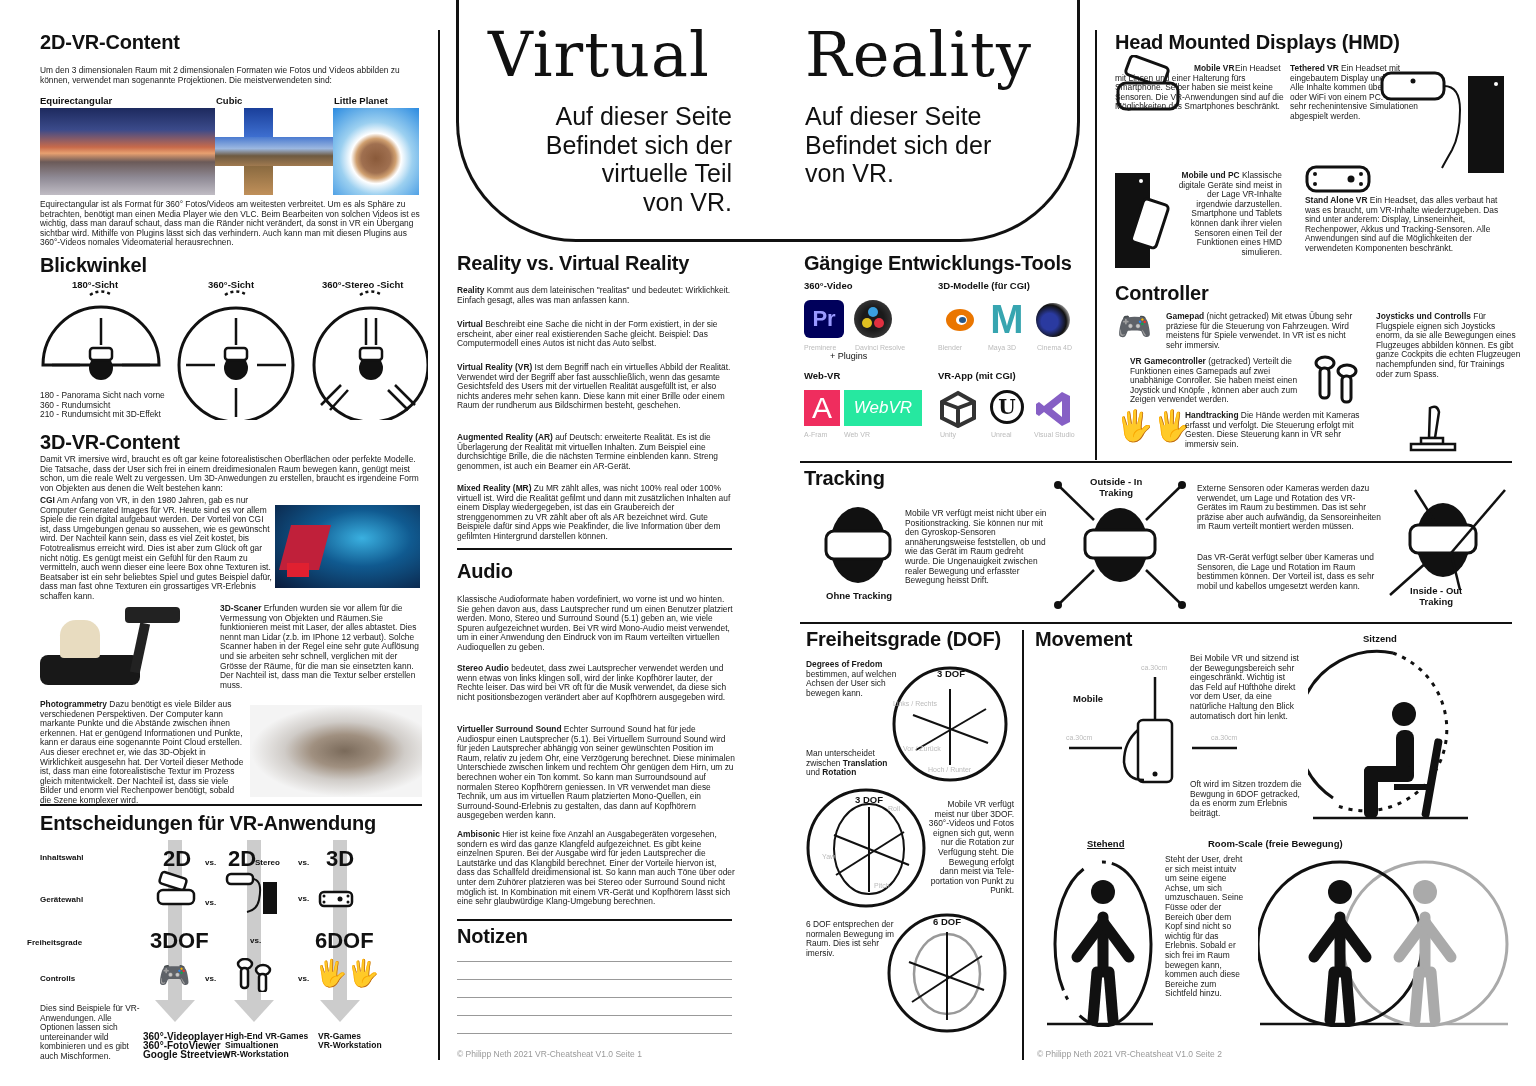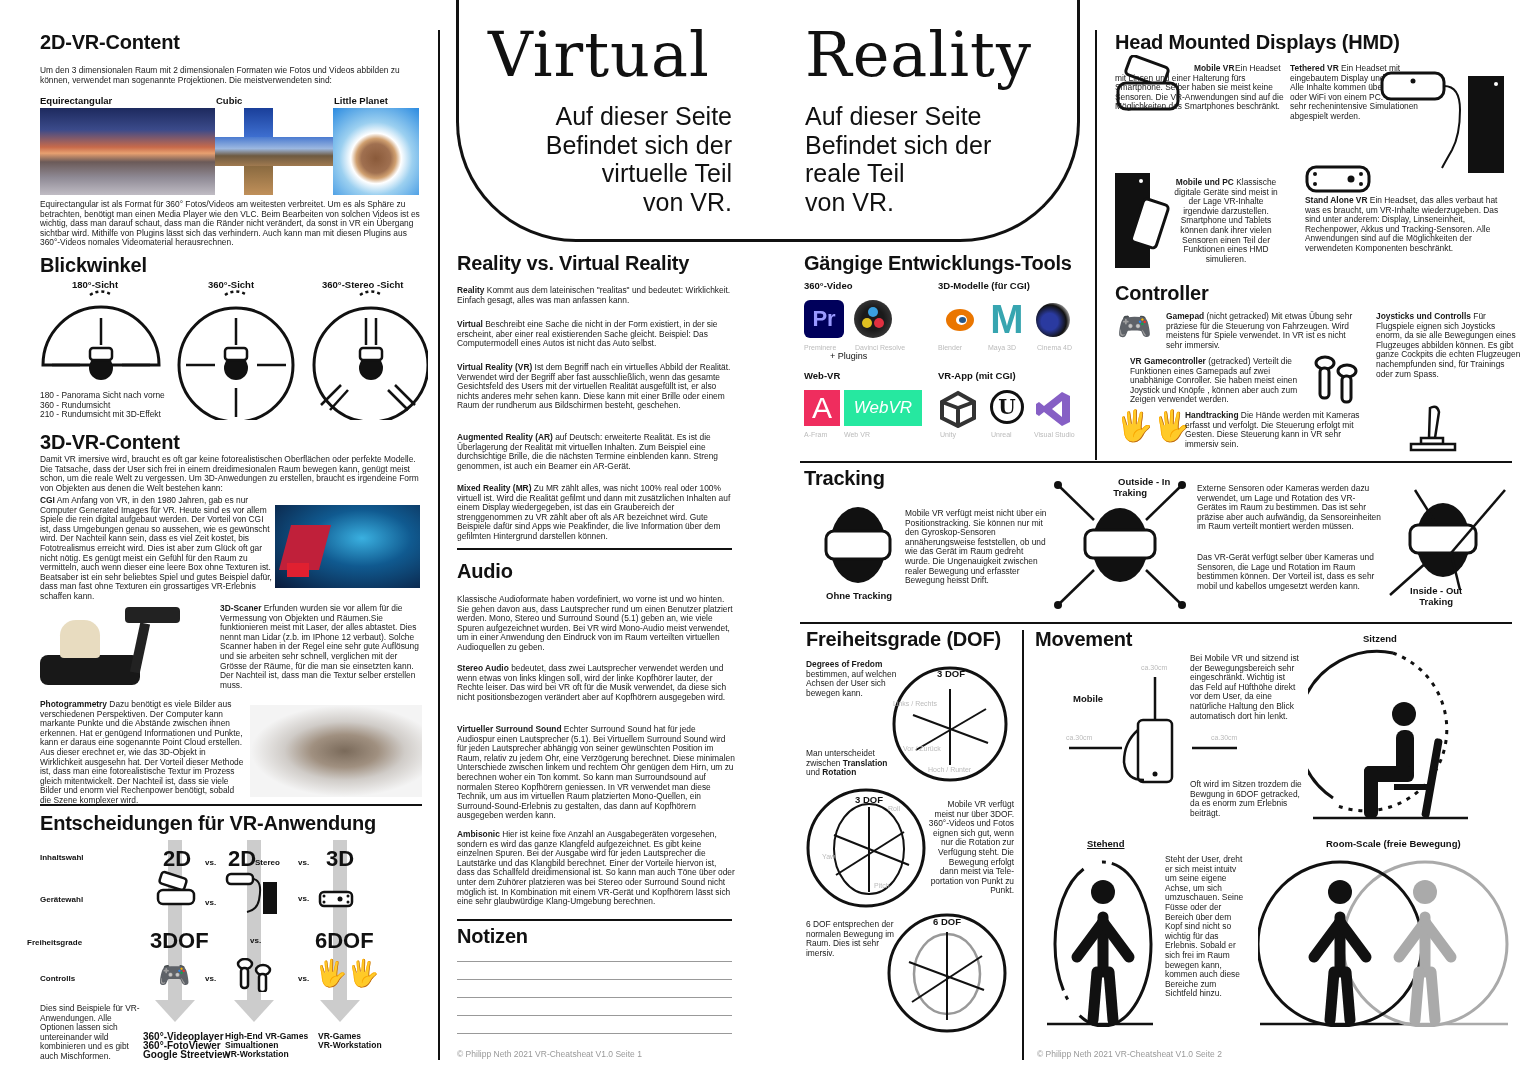--- a/index.html
+++ b/index.html
@@ -187,21 +187,20 @@
   <div class="abs" style="left:805px;top:22px;font-family:'DejaVu Serif','Liberation Serif',serif;font-size:62px;line-height:66px;letter-spacing:1px;">Reality</div>
   <div class="abs" style="left:500px;top:102px;width:232px;text-align:right;font-size:25px;line-height:28.5px;">
     <div>Auf dieser Seite</div>
     <div>Befindet sich der</div>
     <div>virtuelle Teil</div>
     <div>von VR.</div>
   </div>
   <div class="abs" style="left:805px;top:102px;width:240px;font-size:25px;line-height:28.5px;">
     <div>Auf dieser Seite</div>
     <div>Befindet sich der</div>
-    <div>reale Teil</div>
     <div>von VR.</div>
   </div>
 </header>
 
 <section>
   <h2 class="abs" style="left:457px;top:252px;">Reality vs. Virtual Reality</h2>
   <p class="abs txt" style="left:457px;top:286px;width:275px;"><b>Reality</b><span> Kommt aus dem lateinischen "realitas" und bedeutet: Wirklichkeit. Einfach gesagt, alles was man anfassen kann.</span></p>
   <p class="abs txt" style="left:457px;top:320px;width:275px;"><b>Virtual</b><span> Beschreibt eine Sache die nicht in der Form existiert, in der sie erscheint, aber einer real existierenden Sache gleicht. Beispiel: Das Computermodell eines Autos ist nicht das Auto selbst.</span></p>
   <p class="abs txt" style="left:457px;top:363px;width:275px;"><b>Virtual Reality  (VR)</b><span> Ist dem Begriff nach ein virtuelles Abbild der Realität. Verwendet wird der Begriff aber fast ausschließlich, wenn das gesamte Gesichtsfeld des Users mit der virtuellen Realität ausgefüllt ist, er also nichts anderes mehr sehen kann. Diese kann mit einer Brille oder einem Raum der rundherum aus Bildschirmen besteht, geschehen.</span></p>
   <p class="abs txt" style="left:457px;top:433px;width:275px;"><b>Augmented Reality (AR)</b><span> auf Deutsch: erweiterte Realität. Es ist die Überlagerung der Realität mit virtuellen Inhalten. Zum Beispiel eine durchsichtige Brille, die die nächsten Termine einblenden kann. Streng genommen, ist auch ein Beamer ein AR-Gerät.</span></p>
@@ -295,21 +294,21 @@
     <path d="M64 16 Q80 16 80 40 Q80 65 72 80 Q64 94 62 98" stroke="#111" stroke-width="2" fill="none"></path>
     <rect x="88" y="6" width="36" height="97" fill="#111"></rect>
     <circle cx="116" cy="14" r="2" fill="#fff"></circle>
   </svg>
 
   <svg class="abs" style="left:1115px;top:173px;" width="60" height="95">
     <rect x="0" y="0" width="35" height="95" fill="#111"></rect>
     <circle cx="26" cy="8" r="2" fill="#fff"></circle>
     <rect x="22" y="28" width="26" height="45" rx="4" fill="#fff" stroke="#111" stroke-width="3" transform="rotate(18 35 50)"></rect>
   </svg>
-  <p class="abs txt" style="left:1170px;top:178px;width:112px;text-align:center;"><b>Mobile und PC</b><span> Klassische digitale Geräte sind meist in der Lage VR-Inhalte irgendwie darzustellen. Smartphone und Tablets können dank ihrer vielen Sensoren einen Teil der Funktionen eines HMD simulieren.</span></p>
+  <p class="abs txt" style="left:1170px;top:171px;width:112px;text-align:right;"><b>Mobile und PC</b><span> Klassische digitale Geräte sind meist in der Lage VR-Inhalte irgendwie darzustellen. Smartphone und Tablets können dank ihrer vielen Sensoren einen Teil der Funktionen eines HMD simulieren.</span></p>
 
   <svg class="abs" style="left:1305px;top:165px;" width="70" height="30">
     <rect x="2" y="2" width="62" height="24" rx="9" stroke="#111" stroke-width="3" fill="#fff"></rect>
     <g fill="#111">
         <circle cx="10" cy="9" r="2"></circle>
         <circle cx="10" cy="19" r="2"></circle>
         <circle cx="56" cy="9" r="2"></circle>
         <circle cx="56" cy="19" r="2"></circle>
         <circle cx="46" cy="14" r="3.5"></circle>
       </g>
@@ -347,21 +346,21 @@
 <section>
   <h2 class="abs" style="left:804px;top:467px;">Tracking</h2>
   <svg class="abs" style="left:823px;top:505px;" width="70" height="80">
     <ellipse cx="35" cy="40" rx="28" ry="38" fill="#111"></ellipse>
     <rect x="3" y="26" width="64" height="28" rx="8" fill="#fff" stroke="#111" stroke-width="3"></rect>
   </svg>
   <span class="abs lbl" style="left:826px;top:590px;">Ohne Tracking</span>
   <p class="abs txt" style="left:905px;top:509px;width:145px;">Mobile VR verfügt meist nicht über ein Positionstracking. Sie können nur mit den Gyroskop-Sensoren annäherungsweise feststellen, ob und wie das Gerät im Raum gedreht wurde. Die Ungenauigkeit zwischen realer Bewegung und erfasster Bewegung heisst Drift.</p>
 
   <span class="abs lbl" style="left:1090px;top:476px;text-align:center;">
-    <span style="display:block;margin-left:28px;">Outside - In</span>
+    <span style="display:block;">Outside - In</span>
     <span style="display:block;">Traking</span>
   </span>
   <svg class="abs" style="left:1050px;top:475px;" width="140" height="140">
     <ellipse cx="70" cy="70" rx="28" ry="37" fill="#111"></ellipse>
     <rect x="35" y="55" width="70" height="28" rx="8" fill="#fff" stroke="#111" stroke-width="3"></rect>
     <g stroke="#111" stroke-width="2.5">
         <line x1="8" y1="10" x2="44" y2="45"></line>
         <line x1="132" y1="10" x2="96" y2="45"></line>
         <line x1="8" y1="130" x2="44" y2="95"></line>
         <line x1="132" y1="130" x2="96" y2="95"></line>
@@ -481,21 +480,21 @@
     <g stroke="#111" stroke-width="11" stroke-linecap="round" fill="none">
         <line x1="58" y1="65" x2="58" y2="120"></line>
         <line x1="58" y1="70" x2="32" y2="105"></line>
         <line x1="58" y1="70" x2="84" y2="105"></line>
         <line x1="52" y1="120" x2="48" y2="168"></line>
         <line x1="64" y1="120" x2="68" y2="168"></line>
       </g>
   </svg>
   <p class="abs txt" style="left:1165px;top:855px;width:85px;">Steht der User, dreht er sich meist intuitv um seine eigene Achse, um sich umzuschauen. Seine Füsse oder der Bereich über dem Kopf sind nicht so wichtig für das Erlebnis. Sobald er sich frei im Raum bewegen kann, kommen auch diese Bereiche zum Sichtfeld hinzu.</p>
 
-  <span class="abs lbl" style="left:1326px;top:838px;">Room-Scale (freie Bewegung)</span>
+  <span class="abs lbl" style="left:1208px;top:838px;">Room-Scale (freie Bewegung)</span>
   <svg class="abs" style="left:1258px;top:852px;" width="255" height="175">
     <line x1="2" y1="172" x2="160" y2="172" stroke="#111" stroke-width="2.5"></line>
     <line x1="160" y1="172" x2="250" y2="172" stroke="#aaa" stroke-width="2.5"></line>
     <circle cx="167" cy="92" r="82" stroke="#aaa" stroke-width="3" fill="none"></circle>
     <circle cx="82" cy="92" r="82" stroke="#111" stroke-width="3" fill="none"></circle>
     <circle cx="167" cy="40" r="12" fill="#aaa"></circle>
     <g stroke="#aaa" stroke-width="11" stroke-linecap="round" fill="none">
         <line x1="167" y1="65" x2="167" y2="120"></line>
         <line x1="167" y1="70" x2="141" y2="105"></line>
         <line x1="167" y1="70" x2="193" y2="105"></line>

